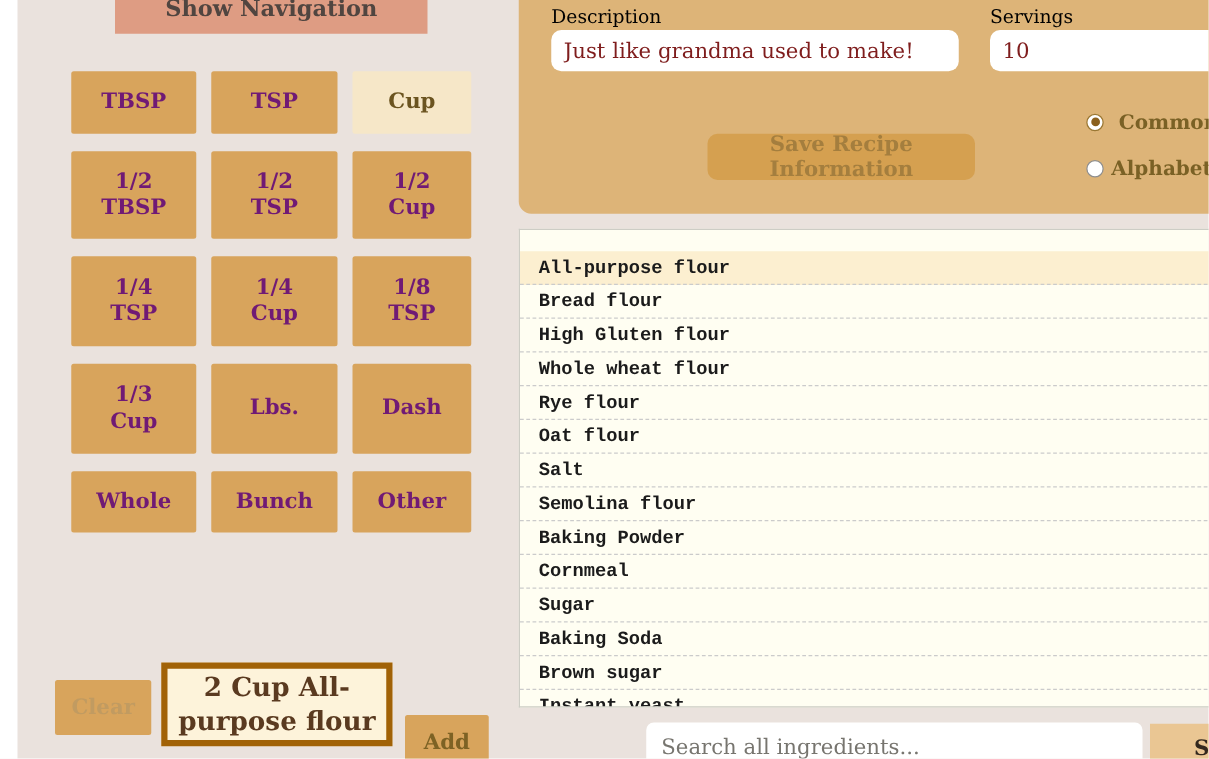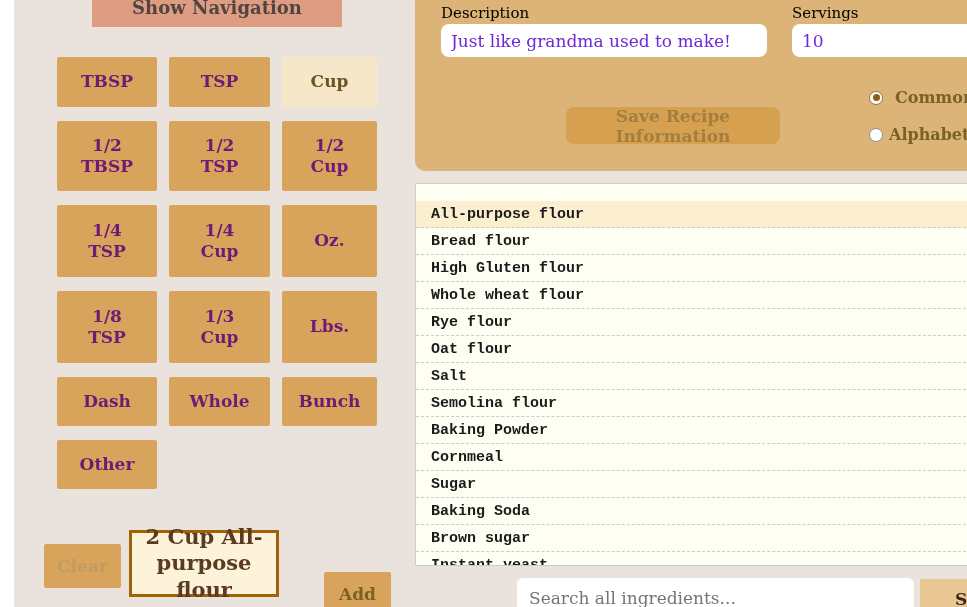--- a/index.html
+++ b/index.html
@@ -34,37 +34,37 @@
 
   
   .clear-btn, .add-btn {
     position:absolute; border:none; border-radius:2px; background:#D8A45C;
     font-family:"DejaVu Serif", serif; font-weight:bold; font-size:17px; cursor:pointer;
     display:flex; align-items:center; justify-content:center;
   }
   .clear-btn { left:30px; top:544px; width:77px; height:44px; color:#C19B61; }
   .add-btn   { left:310px; top:544px; width:67px; height:44px; color:#7D6224;margin-top:28px; }
   .amount-box {
-    position:absolute; left:115px; top:530px; width:150px; height:67px;
-    background:#FDF3DA; border:3px solid #a16207;
+    position:absolute; left:115px; top:530px; width:185px; height:67px;
+    background:#FDF3DA; border:5px solid #a16207;
     color:#5A3A20; font-weight:bold; font-size:21px; line-height:1.25;
     display:flex; align-items:center; justify-content:center; text-align:center;
   }
 
   
   .form-panel {
     position:absolute; left:401px; top:-10px; width:580px; height:181px;
     background:#DDB478; border-radius:10px;
   }
   .field-label { position:absolute; color:#000000; font-size:15px; }
   .desc-label { left:427px; top:4px; }
   .serv-label { left:778px; top:4px; }
   .text-input {
     position:absolute; height:33px; background:#ffffff; border:none; border-radius:8px;
-    font-family:"DejaVu Serif", serif; font-size:17px; color:#6d28d9; padding:0 10px;
+    font-family:"DejaVu Serif", serif; font-size:17px; color:#7f1d1d; padding:0 10px;
     outline:none;
   }
   .desc-input { left:427px; top:24px; width:326px; }
   .serv-input { left:778px; top:24px; width:215px; }
   .save-btn {
     position:absolute; left:552px; top:107px; width:214px; height:37px;
     background:#D5A050; border:none; border-radius:8px;
     color:#A47E3E; font-family:"DejaVu Serif", serif; font-weight:bold; font-size:17px;
     display:flex; align-items:center; justify-content:center; cursor:pointer;
   }
@@ -125,21 +125,20 @@
         <button class="unit-btn">1/2
 TBSP</button>
         <button class="unit-btn">1/2
 TSP</button>
         <button class="unit-btn">1/2
 Cup</button>
         <button class="unit-btn">1/4
 TSP</button>
         <button class="unit-btn">1/4
 Cup</button>
-        <button class="unit-btn">Oz.</button>
         <button class="unit-btn">1/8
 TSP</button>
         <button class="unit-btn">1/3
 Cup</button>
         <button class="unit-btn">Lbs.</button>
         <button class="unit-btn">Dash</button>
         <button class="unit-btn">Whole</button>
         <button class="unit-btn">Bunch</button>
         <button class="unit-btn">Other</button>
       </div>

